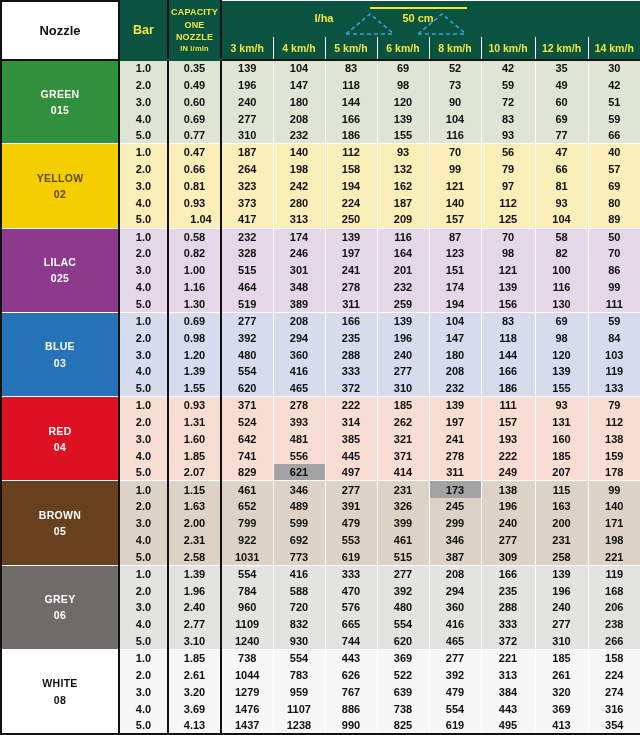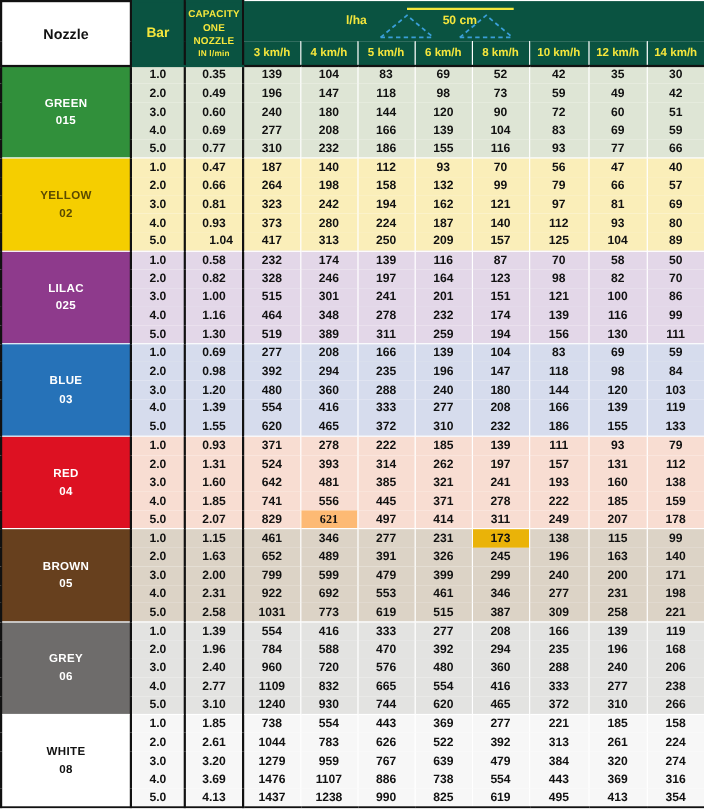--- a/index.html
+++ b/index.html
@@ -497,40 +497,40 @@
           <td class="cell " style="background: rgb(248, 221, 210);">371</td>
           <td class="cell " style="background: rgb(248, 221, 210);">278</td>
           <td class="cell " style="background: rgb(248, 221, 210);">222</td>
           <td class="cell " style="background: rgb(248, 221, 210);">185</td>
           <td class="cell spd-last" style="background: rgb(248, 221, 210);">159</td>
         </tr>
         <tr class=" row-bottom">
           <td class="cell bar" style="background: rgb(248, 221, 210);">5.0</td>
           <td class="cell cap" style="background: rgb(248, 221, 210);">2.07</td>
           <td class="cell spd-first" style="background: rgb(248, 221, 210);">829</td>
-          <td class="cell " style="background: #fdba74; font-family: Liberation Serif, serif;">621</td>
+          <td class="cell " style="background: #a3a3a3;">621</td>
           <td class="cell " style="background: rgb(248, 221, 210);">497</td>
           <td class="cell " style="background: rgb(248, 221, 210);">414</td>
           <td class="cell " style="background: rgb(248, 221, 210);">311</td>
           <td class="cell " style="background: rgb(248, 221, 210);">249</td>
           <td class="cell " style="background: rgb(248, 221, 210);">207</td>
           <td class="cell spd-last" style="background: rgb(248, 221, 210);">178</td>
         </tr>
         <tr class=" row-top">
           <td class="swatch" rowspan="5" style="background: rgb(103, 64, 30); color: rgb(255, 255, 255);">
             <div>BROWN</div>
             <div>05</div>
           </td>
           <td class="cell bar" style="background: rgb(220, 211, 198);">1.0</td>
           <td class="cell cap" style="background: rgb(220, 211, 198);">1.15</td>
           <td class="cell spd-first" style="background: rgb(220, 211, 198);">461</td>
           <td class="cell " style="background: rgb(220, 211, 198);">346</td>
           <td class="cell " style="background: rgb(220, 211, 198);">277</td>
           <td class="cell " style="background: rgb(220, 211, 198);">231</td>
-          <td class="cell " style="background: #eab308;">173</td>
+          <td class="cell " style="background: #a3a3a3;">173</td>
           <td class="cell " style="background: rgb(220, 211, 198);">138</td>
           <td class="cell " style="background: rgb(220, 211, 198);">115</td>
           <td class="cell spd-last" style="background: rgb(220, 211, 198);">99</td>
         </tr>
         <tr>
           <td class="cell bar" style="background: rgb(220, 211, 198);">2.0</td>
           <td class="cell cap" style="background: rgb(220, 211, 198);">1.63</td>
           <td class="cell spd-first" style="background: rgb(220, 211, 198);">652</td>
           <td class="cell " style="background: rgb(220, 211, 198);">489</td>
           <td class="cell " style="background: rgb(220, 211, 198);">391</td>

